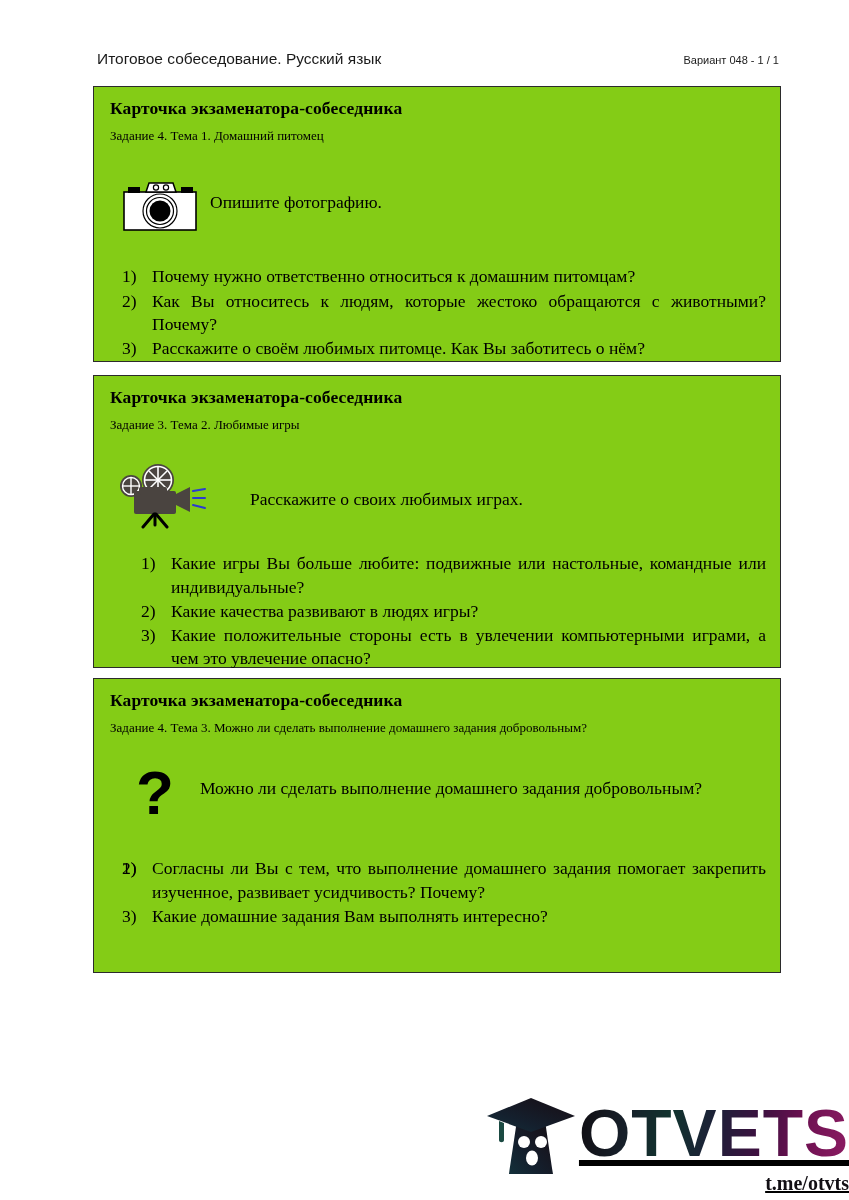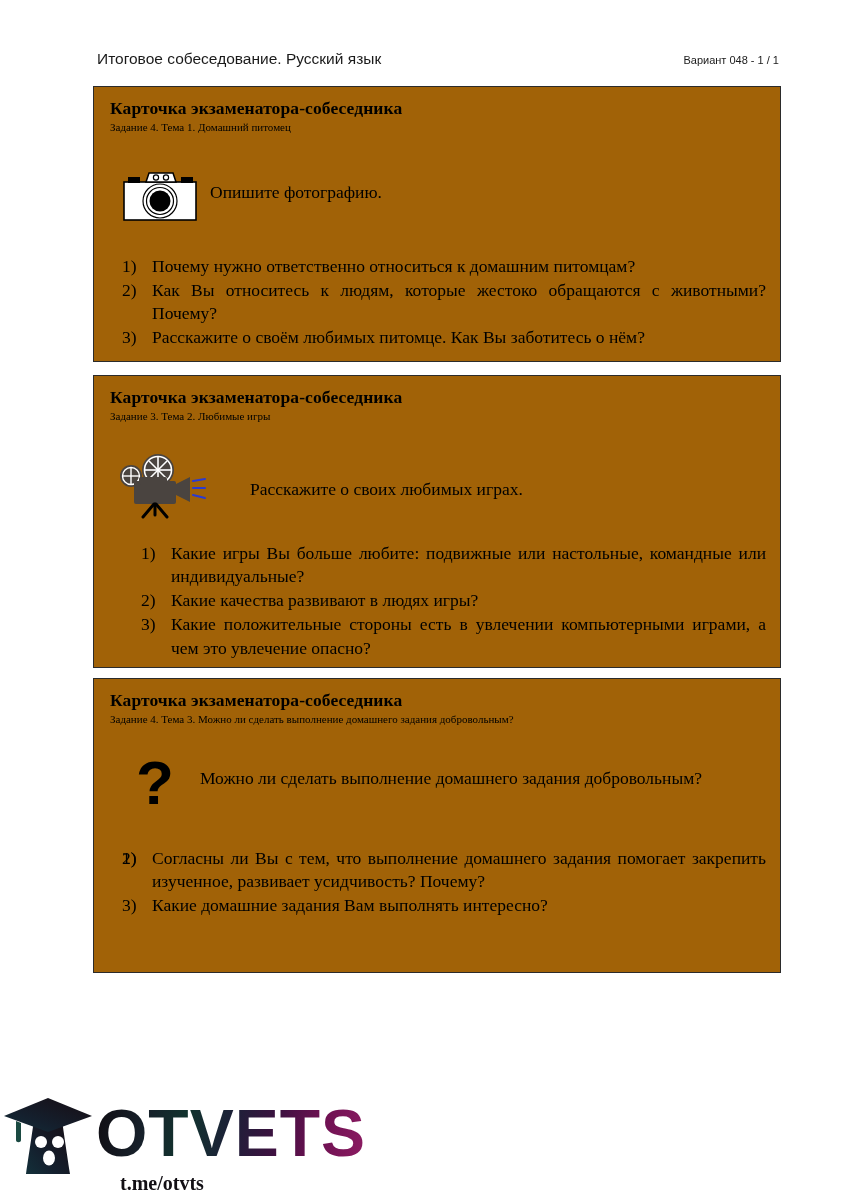--- a/index.html
+++ b/index.html
@@ -34,36 +34,36 @@
     font-size: 11px;
   }
 
   
   .card {
     position: absolute;
     left: 93px;
     width: 688px;
     box-sizing: border-box;
     border: 1.3px solid #2b2b2b;
-    background: #a16207;
+    background: #84cc16;
   }
   .card-inner {
     padding: 10px 14px 12px 16px;
   }
   .card-title {
     font-weight: bold;
     font-size: 17.5px;
     line-height: 1.28;
     letter-spacing: 0.1px;
   }
   .card-subtitle {
-    font-size: 11px;
+    font-size: 13px;
     line-height: 1.3;
     text-align: justify;
-    margin-top: 1px;
+    margin-top: 9px;
   }
 
   
   .prompt-row {
     display: flex;
     align-items: flex-start;
     justify-content: space-between;
   }
   .prompt-icon {
     flex: 0 0 auto;
@@ -104,21 +104,22 @@
   }
 
   
   .footer {
     position: absolute;
     left: 0;
     top: 1090px;
     width: 849px;
     display: flex;
     flex-direction: column;
-    align-items: flex-start;
+    align-items: flex-end;
+    text-decoration: underline;
   }
   .logo-row {
     display: flex;
     align-items: center;
     justify-content: center;
   }
   .logo-word {
     font-family: "Liberation Sans", sans-serif;
     font-weight: bold;
     font-size: 66px;

